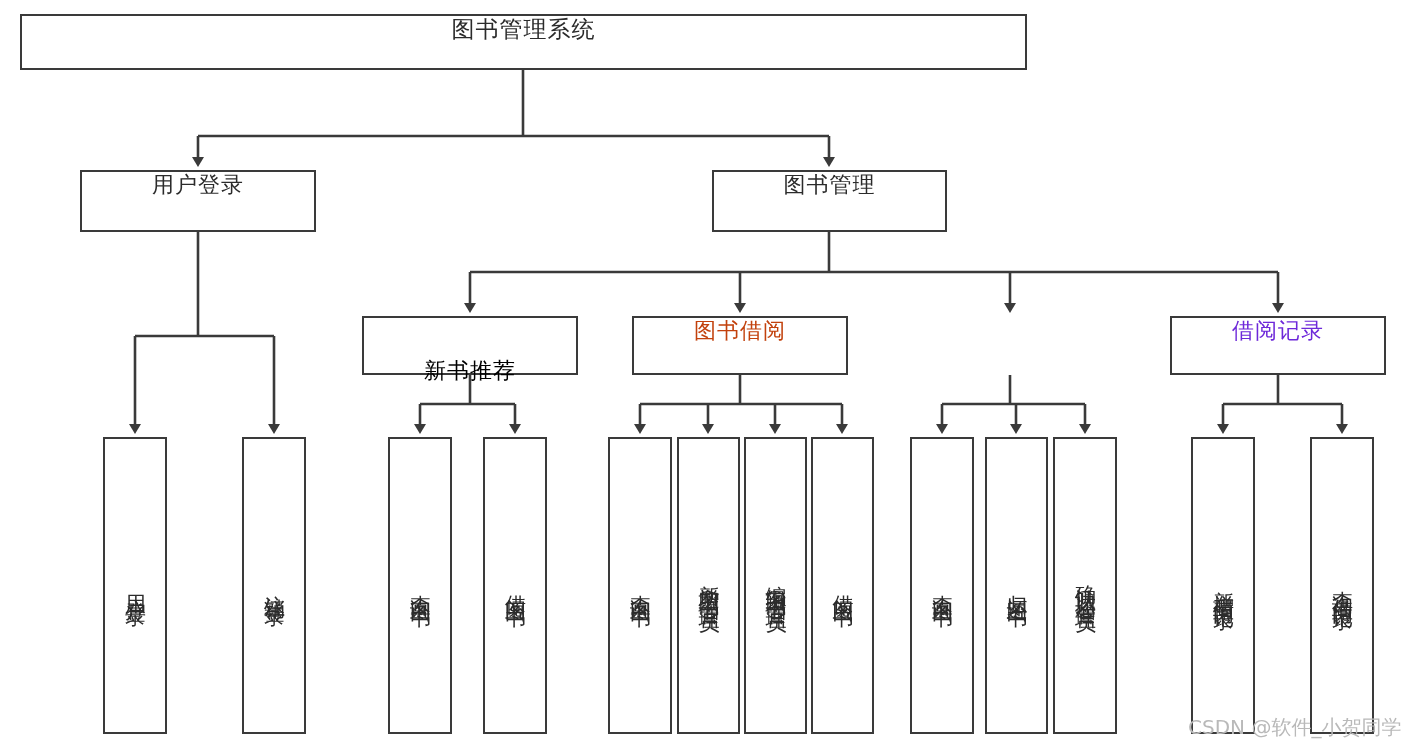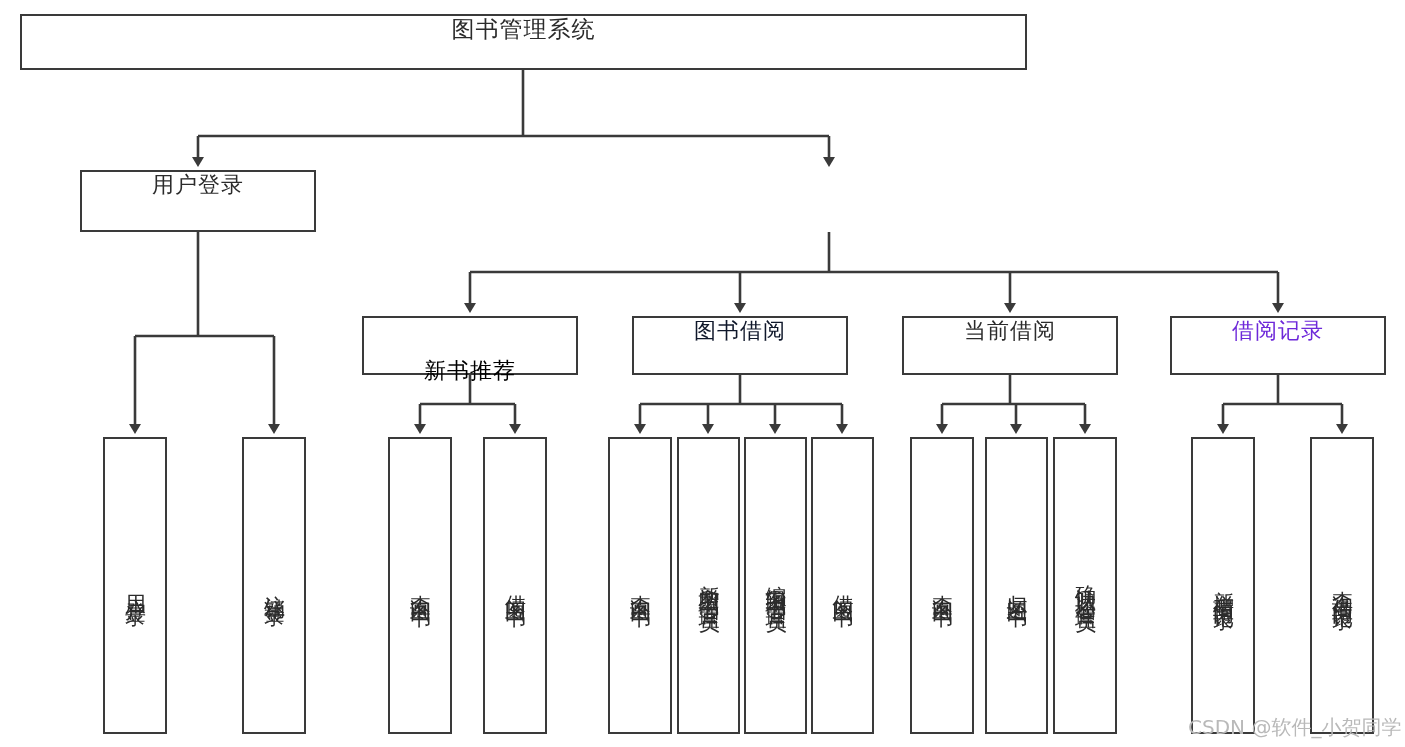--- a/index.html
+++ b/index.html
@@ -130,29 +130,29 @@
     </g>
   </svg>
 
   <div class="node h root" style="left: 20px; top: 14px; width: 1007px; height: 56px; border-color: rgb(58, 58, 58); background: rgb(255, 255, 255);">
     <span class="node-label" style="color: rgb(43, 43, 43);">图书管理系统</span>
   </div>
 
   <div class="node h" style="left: 80px; top: 170px; width: 236px; height: 62px; border-color: rgb(58, 58, 58); background: rgb(255, 255, 255);">
     <span class="node-label" style="color: rgb(43, 43, 43);">用户登录</span>
   </div>
+  <div class="node h" style="left: 712px; top: 170px; width: 235px; height: 62px; border-color: rgb(58, 58, 58); background: rgb(255, 255, 255);">
+    <span class="node-label" style="color: rgb(43, 43, 43);">图书管理</span>
+  </div>
 
   <div class="node h" style="left: 362px; top: 316px; width: 216px; height: 59px; border-color: rgb(58, 58, 58); background: rgb(255, 255, 255);">
     <span class="node-label" style="color: #000000; margin-top: 40px;">新书推荐</span>
   </div>
   <div class="node h" style="left: 632px; top: 316px; width: 216px; height: 59px; border-color: rgb(58, 58, 58); background: rgb(255, 255, 255);">
-    <span class="node-label" style="color: #0f172a;">图书借阅</span>
-  </div>
-  <div class="node h" style="left: 902px; top: 316px; width: 216px; height: 59px; border-color: rgb(58, 58, 58); background: rgb(255, 255, 255);">
-    <span class="node-label" style="color: rgb(43, 43, 43);">当前借阅</span>
+    <span class="node-label" style="color: #c2410c;">图书借阅</span>
   </div>
   <div class="node h" style="left: 1170px; top: 316px; width: 216px; height: 59px; border-color: rgb(58, 58, 58); background: rgb(255, 255, 255);">
     <span class="node-label" style="color: #6d28d9;">借阅记录</span>
   </div>
 
   <div class="node v" style="left: 103px; top: 437px; width: 64px; height: 297px; border-color: rgb(58, 58, 58); background: rgb(255, 255, 255);">
     <span class="node-label" style="color: rgb(43, 43, 43);">用户登录</span>
   </div>
   <div class="node v" style="left: 242px; top: 437px; width: 64px; height: 297px; border-color: rgb(58, 58, 58); background: rgb(255, 255, 255);">
     <span class="node-label" style="color: rgb(43, 43, 43);">注销登录</span>

